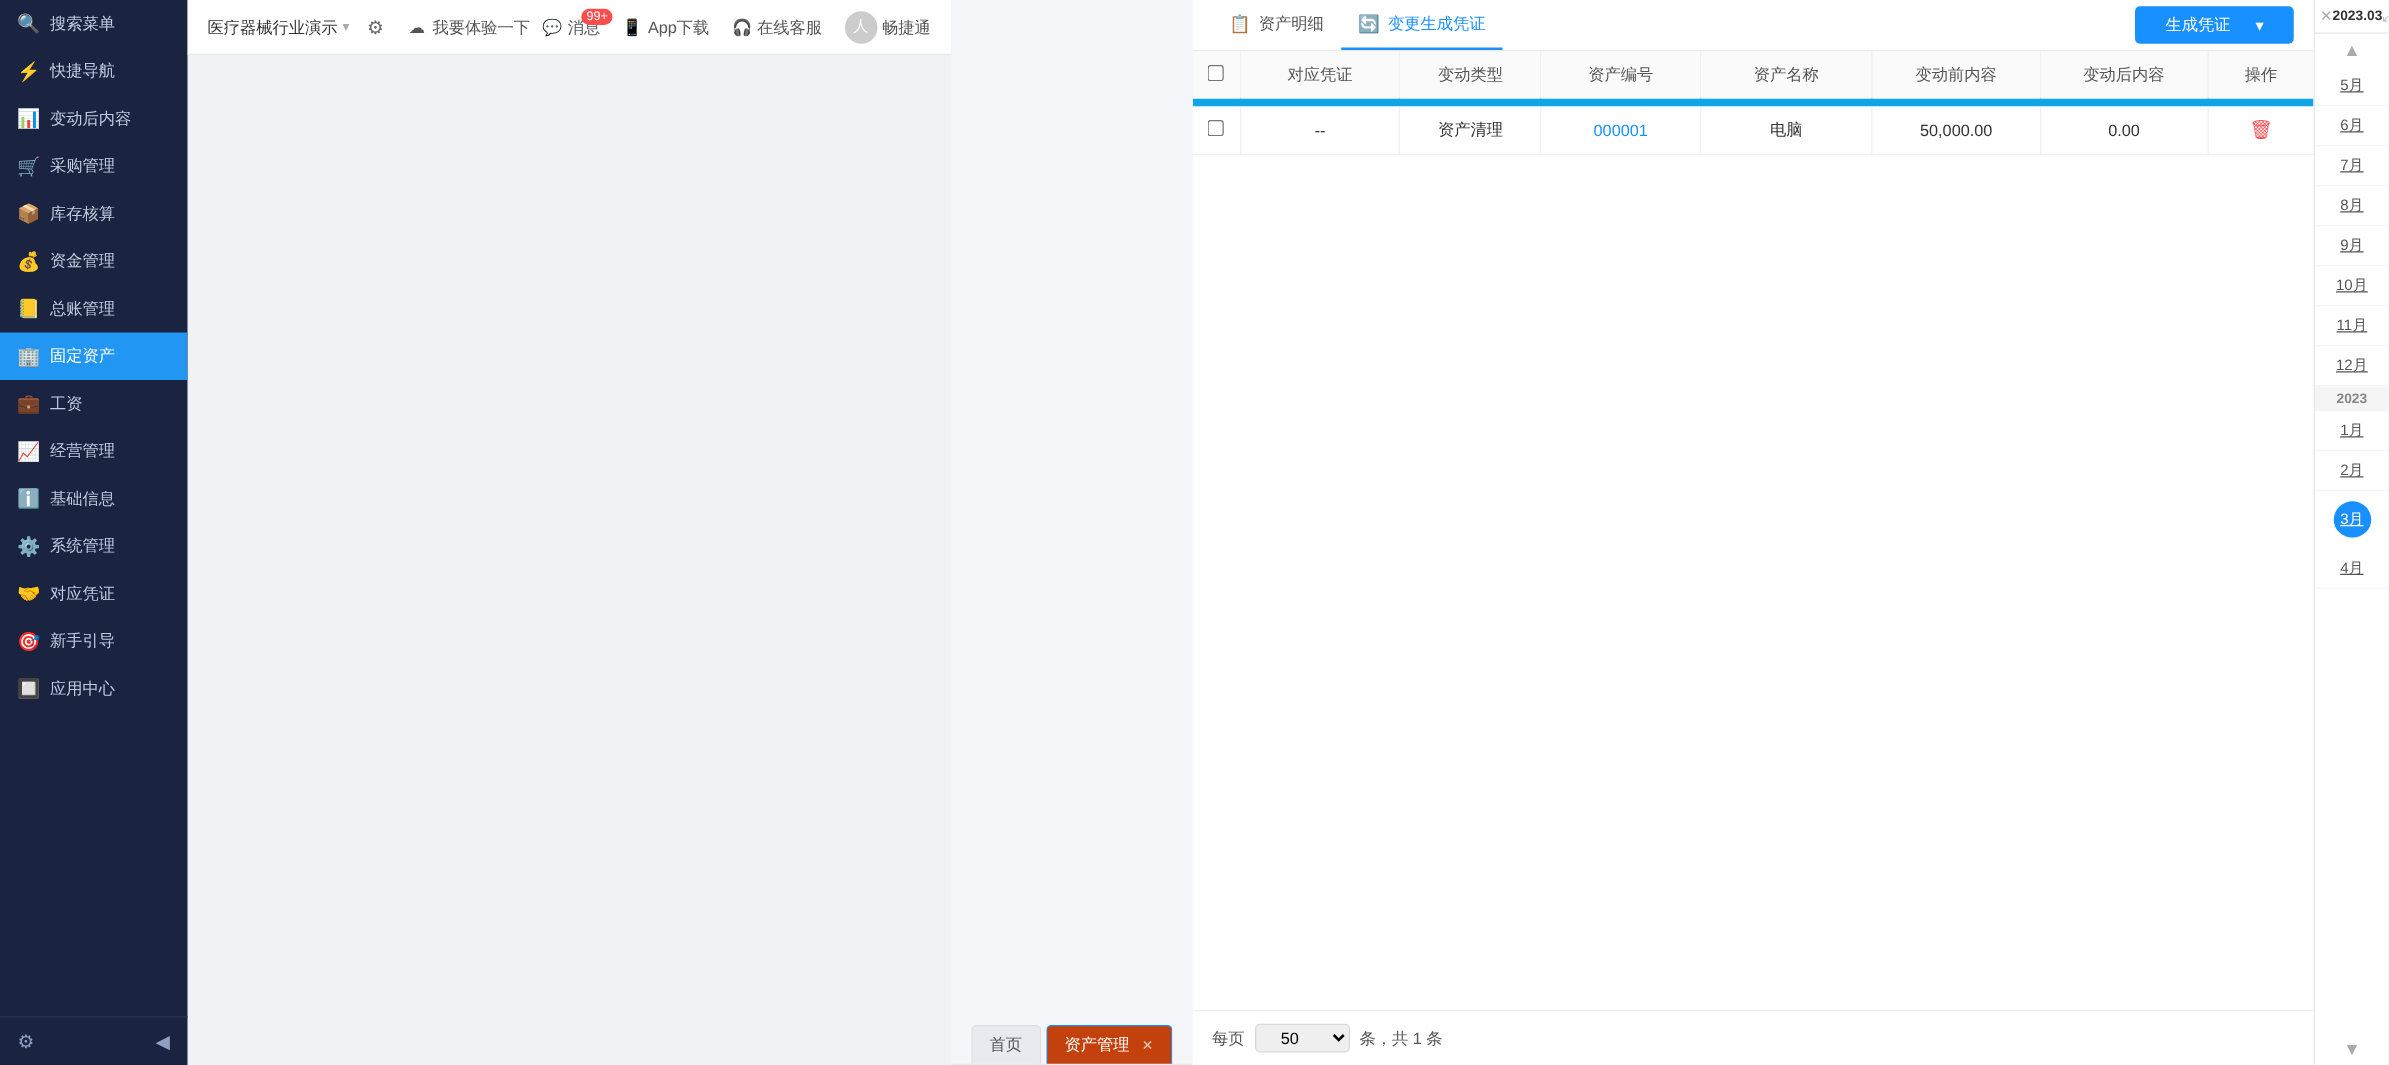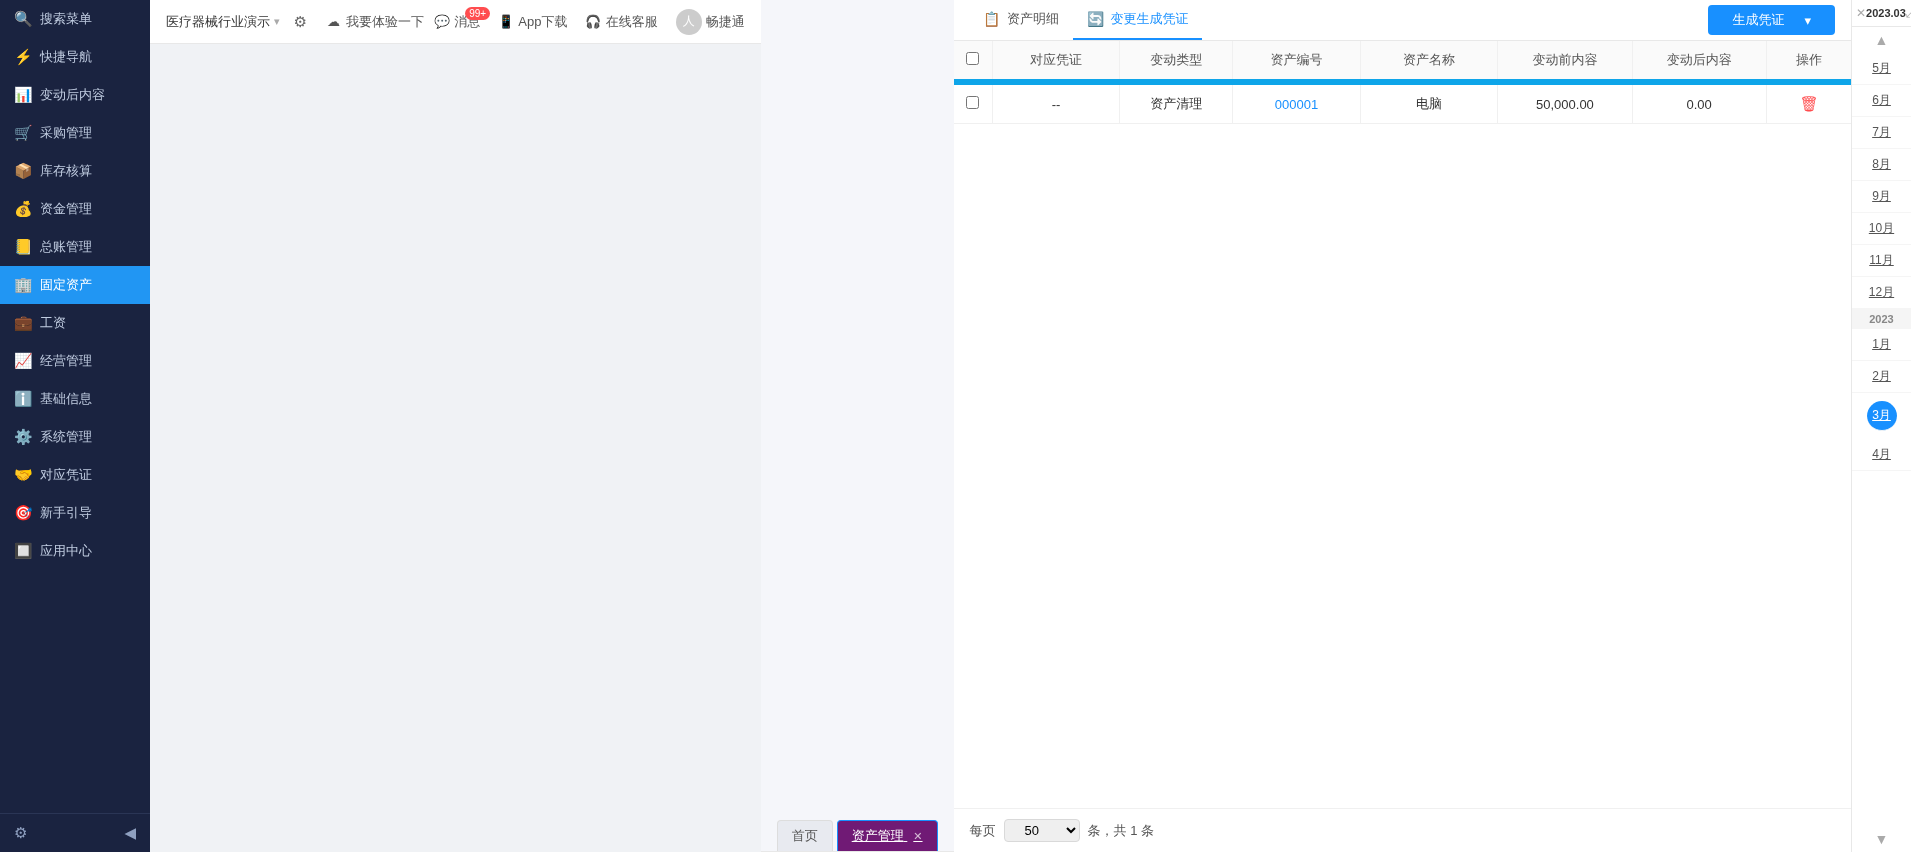--- a/index.html
+++ b/index.html
@@ -159,24 +159,23 @@
       padding: 6px 14px;
       border-radius: 4px 4px 0 0;
       cursor: pointer;
       font-size: 13px;
       color: #555;
       background: #e8eaf0;
       border: 1px solid #ddd;
       border-bottom: none;
     }
     .tab.active {
-      background: #701a75;
+      background: #c2410c;
       color: #fff;
       border-color: #1890ff;
-      text-decoration: underline;
     }
     .tab-close {
       margin-left: 6px;
       color: rgba(255,255,255,0.7);
       font-size: 11px;
     }
 
     
     .page-content {
       flex: 1;

